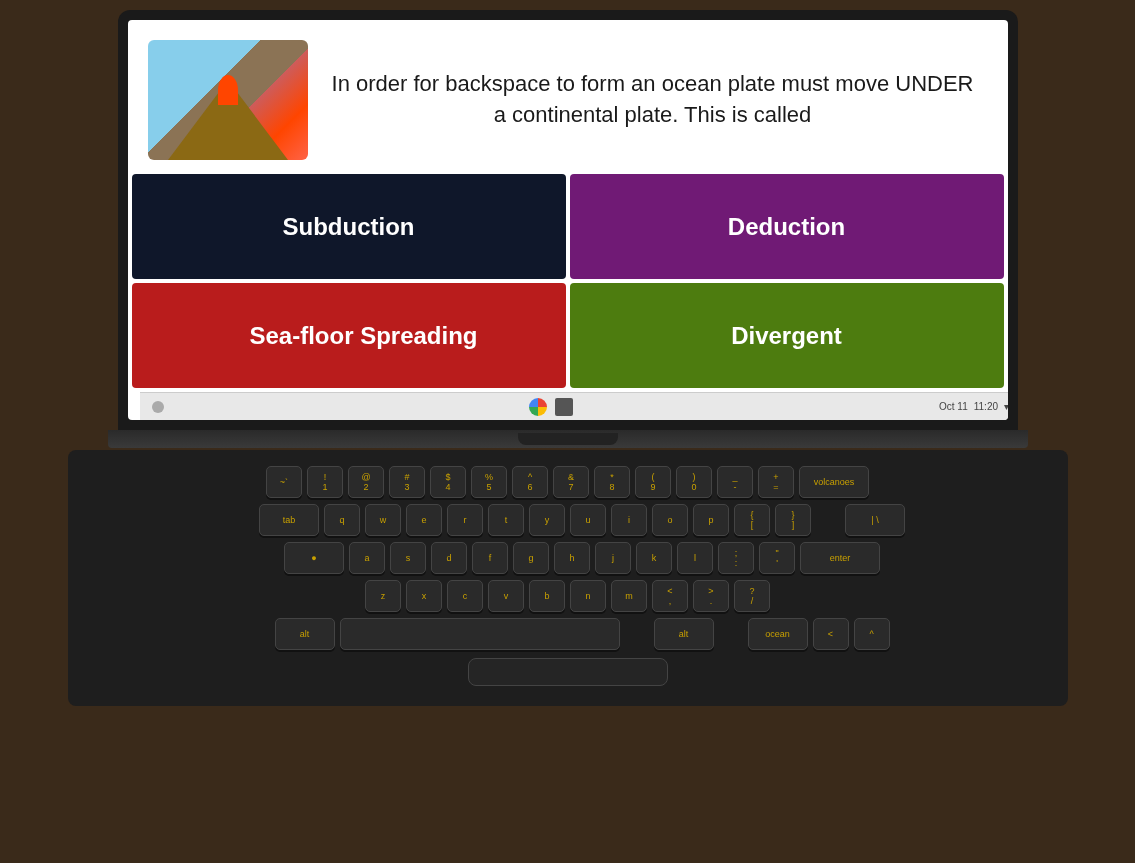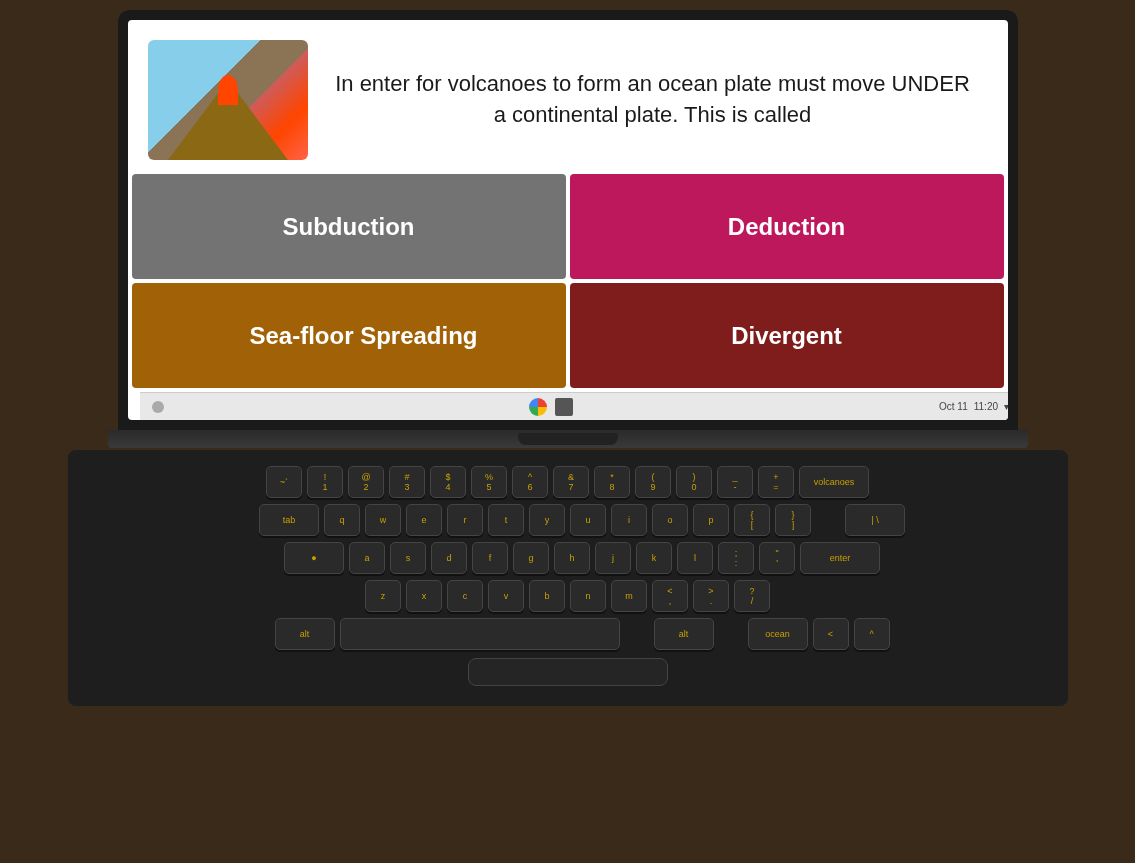--- a/index.html
+++ b/index.html
@@ -110,24 +110,24 @@
       font-weight: 600;
       color: white;
       cursor: pointer;
       border: none;
       border-radius: 4px;
       min-height: 90px;
       text-align: center;
       padding: 10px;
     }
 
-    .answer-btn.orange { background: #737373; }
-    .answer-btn.blue   { background: #be185d; }
-    .answer-btn.green  { background: #a16207; padding-left: 40px; }
-    .answer-btn.red    { background: #7f1d1d; }
+    .answer-btn.orange { background: #0f172a; }
+    .answer-btn.blue   { background: #701a75; }
+    .answer-btn.green  { background: #b91c1c; padding-left: 40px; }
+    .answer-btn.red    { background: #4d7c0f; }
 
     
     .taskbar {
       width: 900px;
       height: 28px;
       background: #e8e8e8;
       display: flex;
       align-items: center;
       justify-content: space-between;
       padding: 0 12px;
@@ -243,21 +243,21 @@
     }
   </style>
 </head>
 <body>
 
 <div class="laptop-screen">
   <div class="screen-content">
 
     <div class="question-area">
       <div class="volcano-image"></div>
-      <div class="question-text">In enter for volcanoes to form an ocean plate must move UNDER a continental plate. This is called</div>
+      <div class="question-text">In order for backspace to form an ocean plate must move UNDER a continental plate. This is called</div>
     </div>
 
     <div class="answers-area">
       <button class="answer-btn orange">Subduction</button>
       <button class="answer-btn blue">Deduction</button>
       <button class="answer-btn green">Sea-floor Spreading</button>
       <button class="answer-btn red">Divergent</button>
     </div>
 
     <div class="taskbar">

